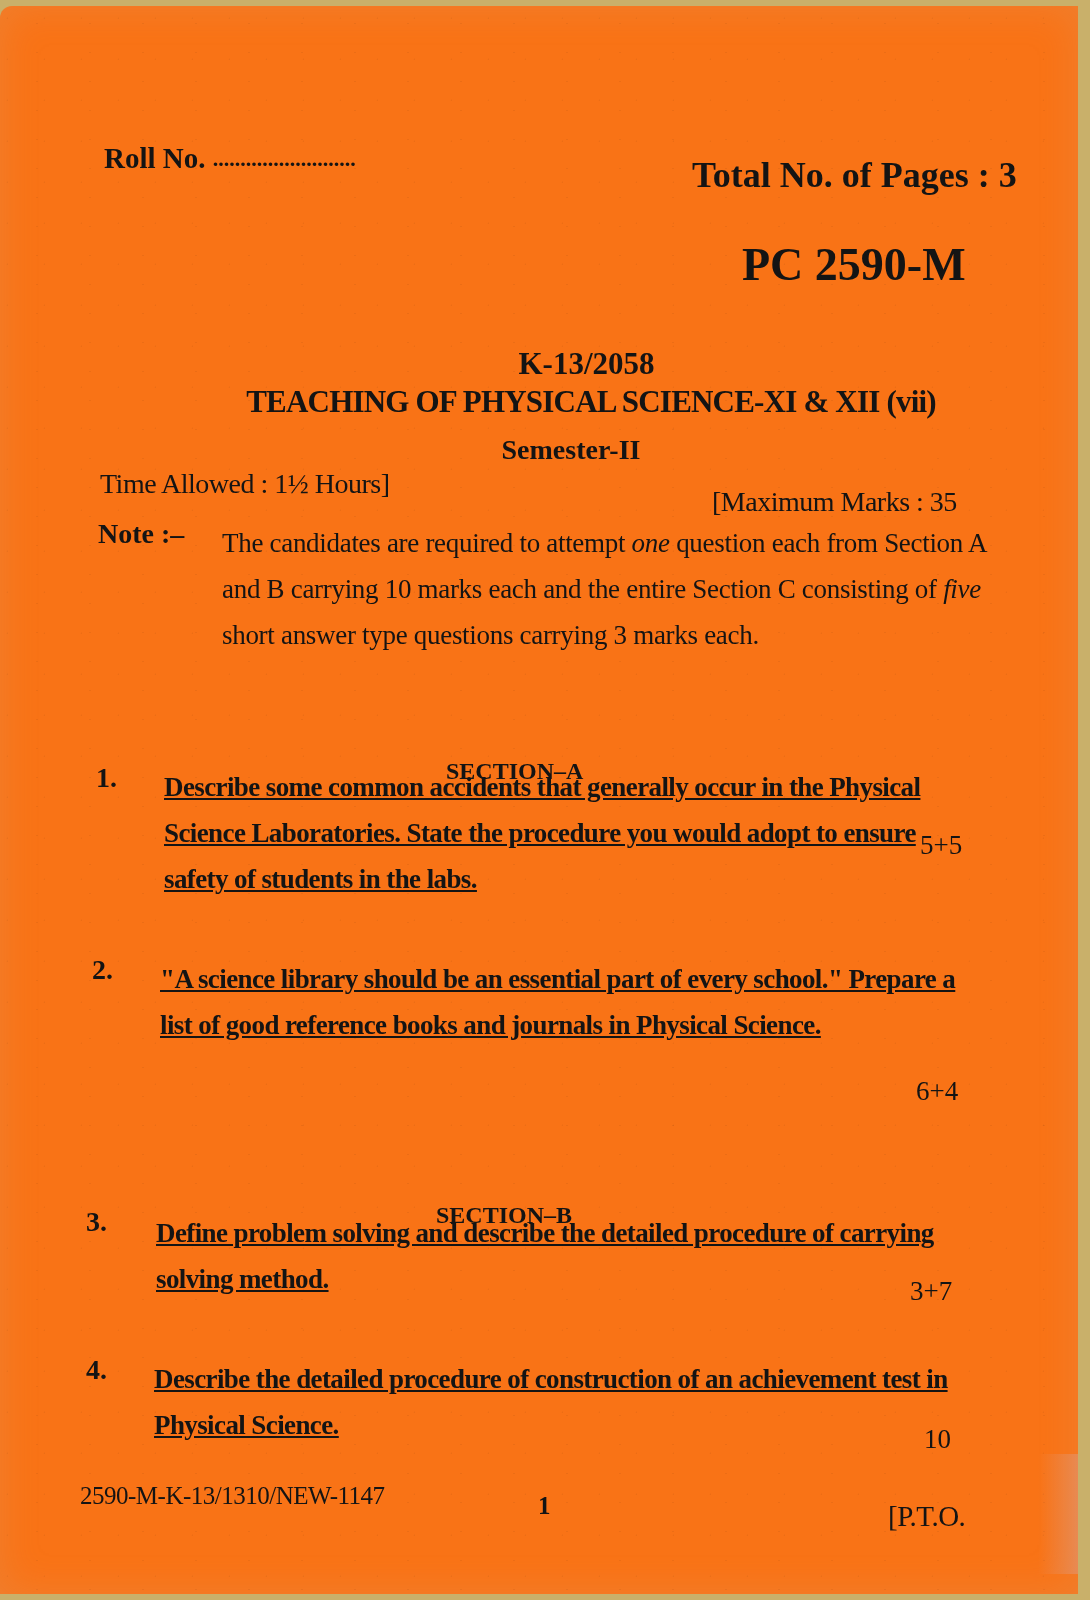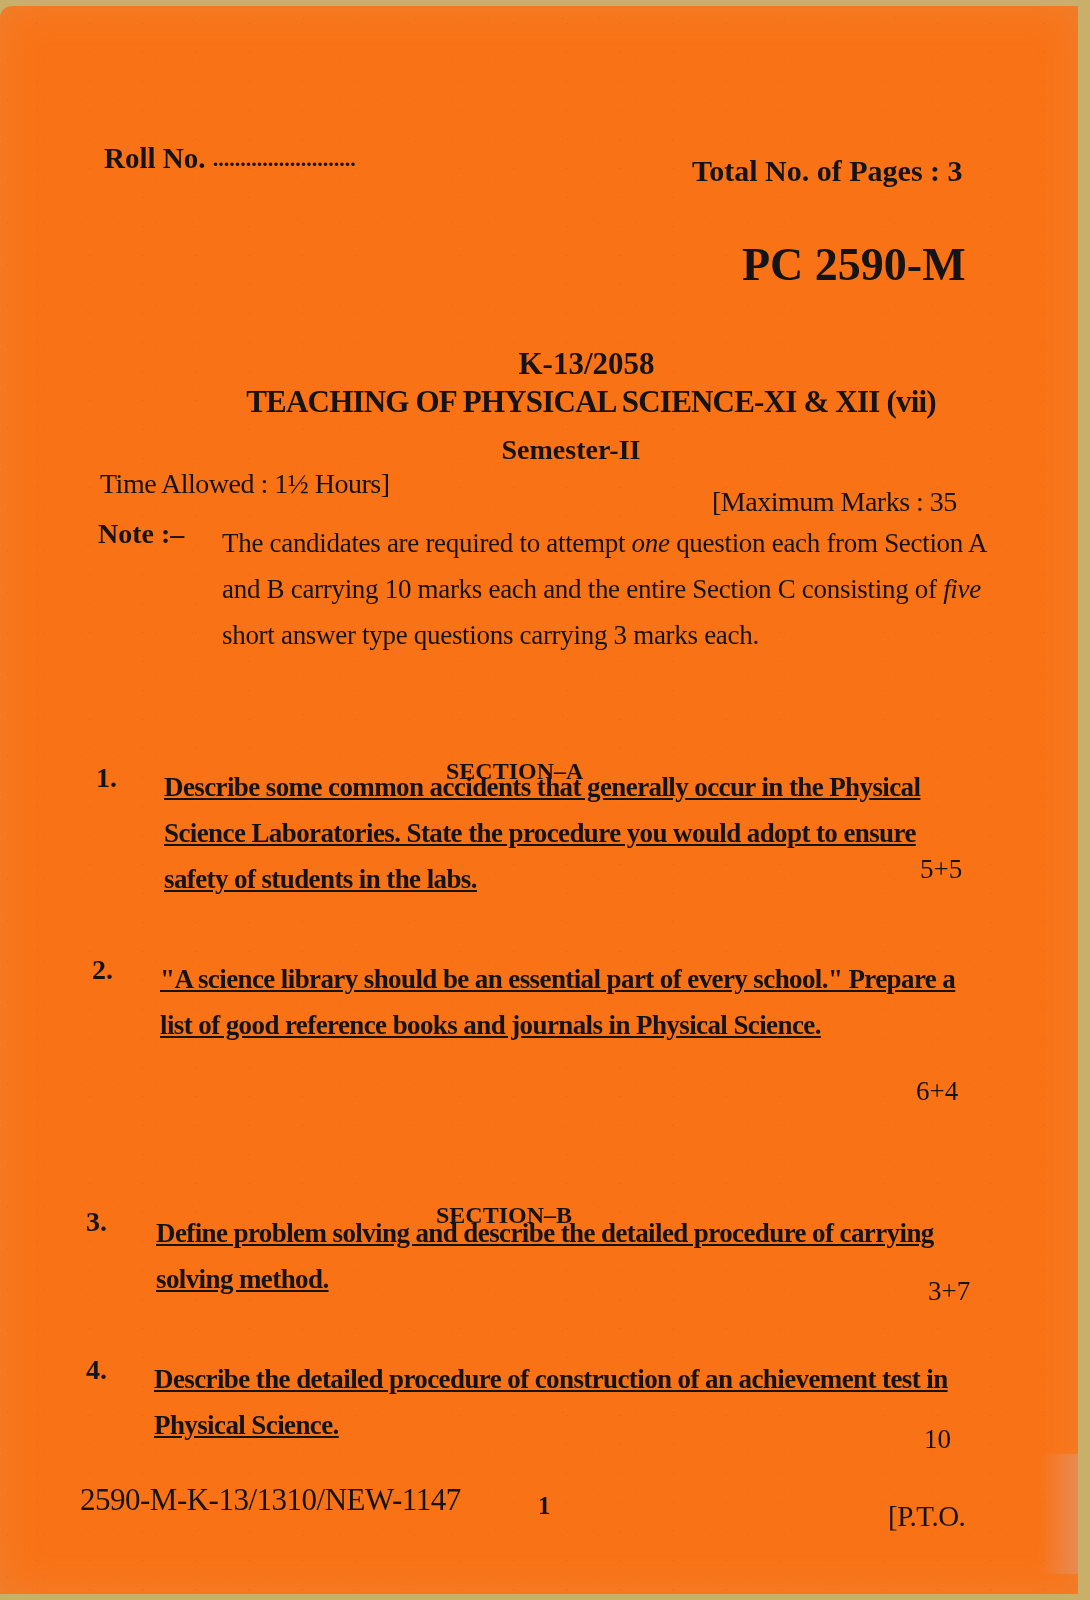--- a/index.html
+++ b/index.html
@@ -41,21 +41,21 @@
       width: 40px;
       height: 120px;
       background: linear-gradient(90deg, rgba(220,180,180,0) 0%, rgba(210,170,170,0.35) 100%);
       pointer-events: none;
     }
     .abs { position: absolute; }
     .bold { font-weight: bold; }
 
     .roll { left: 104px; top: 136px; font-size: 29px; }
     .roll .dots { letter-spacing: 0px; font-size: 22px; vertical-align: 2px; }
-    .pages { left: 692px; top: 148px; font-size: 30px; }
+    .pages { left: 692px; top: 148px; font-size: 36px; }
     .code { left: 742px; top: 232px; font-size: 46px; }
 
     .center-block {
       left: 0; width: 1078px; text-align: center;
     }
     .k13 { top: 340px; font-size: 31px; padding-left: 95px; box-sizing: border-box; }
     .subject { top: 378px; font-size: 31px; padding-left: 104px; box-sizing: border-box; letter-spacing: -0.8px; }
     .semester { top: 428px; font-size: 28px; padding-left: 64px; box-sizing: border-box; }
 
     .time { left: 100px; top: 462px; font-size: 28px; letter-spacing: -0.5px; }
@@ -71,35 +71,35 @@
     .section-head { font-size: 24px; font-weight: bold; margin-top: 40px; }
     .secA { left: 446px; top: 712px; }
     .secB { left: 436px; top: 1156px; }
 
     .qnum { font-size: 28px; font-weight: bold; }
     .qtext { font-size: 27px; line-height: 46px; font-weight: bold; letter-spacing: -0.6px; text-decoration: underline; }
     .marks { font-size: 27px; }
 
     .q1num { left: 96px; top: 756px; }
     .q1text { left: 164px; top: 758px; width: 820px; }
-    .q1marks { left: 920px; top: 848px; text-align: right; }
+    .q1marks { left: 920px; top: 824px; text-align: right; }
 
     .q2num { left: 92px; top: 948px; }
     .q2text { left: 160px; top: 950px; width: 820px; }
     .q2marks { left: 916px; top: 1070px; }
 
     .q3num { left: 86px; top: 1200px; }
     .q3text { left: 156px; top: 1204px; width: 820px; }
-    .q3marks { left: 910px; top: 1270px; margin-left: 18px; }
+    .q3marks { left: 910px; top: 1270px; }
 
     .q4num { left: 86px; top: 1348px; }
     .q4text { left: 154px; top: 1350px; width: 820px; }
     .q4marks { left: 924px; top: 1418px; }
 
-    .footer-code { left: 80px; top: 1476px; font-size: 31px; letter-spacing: -0.5px; }
+    .footer-code { left: 80px; top: 1476px; font-size: 25px; letter-spacing: -0.5px; }
     .footer-page { left: 538px; top: 1486px; font-size: 25px; font-weight: bold; }
     .footer-pto { left: 888px; top: 1494px; font-size: 29px; letter-spacing: -0.5px; }
   </style>
 </head>
 <body>
 
 <div class="page">
   <div class="speckle"></div>
   <div class="stain"></div>
 

